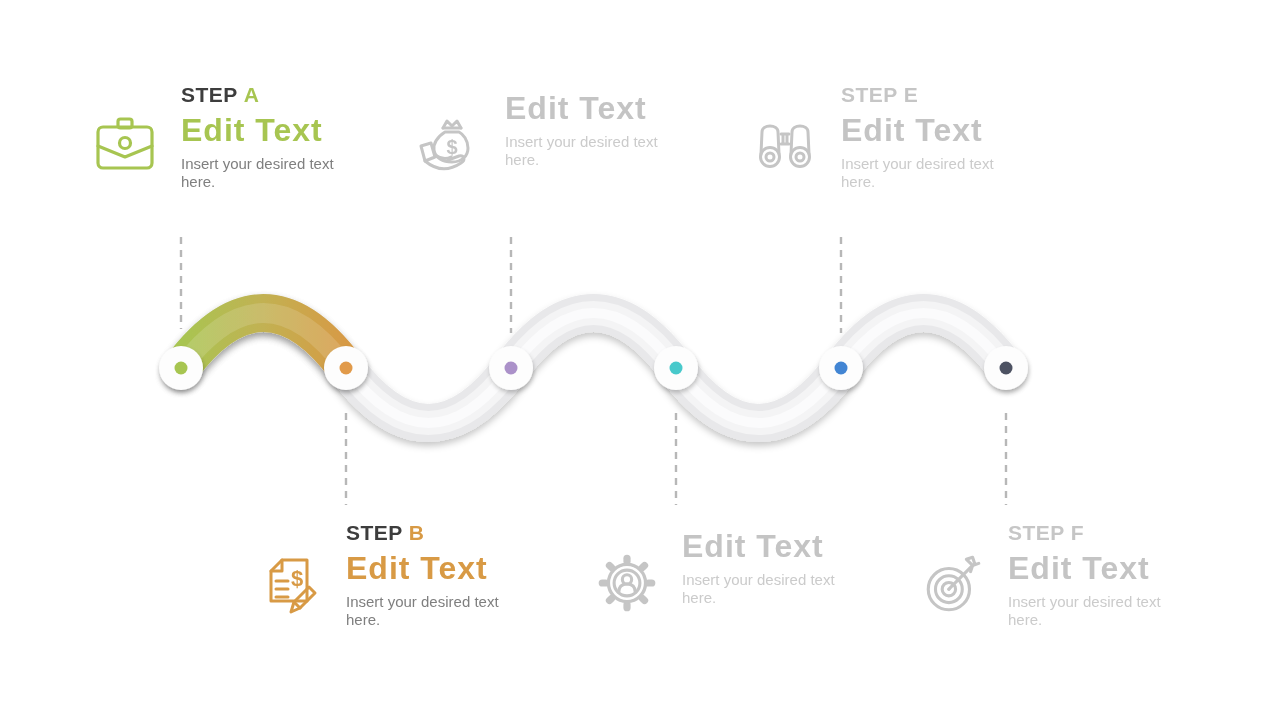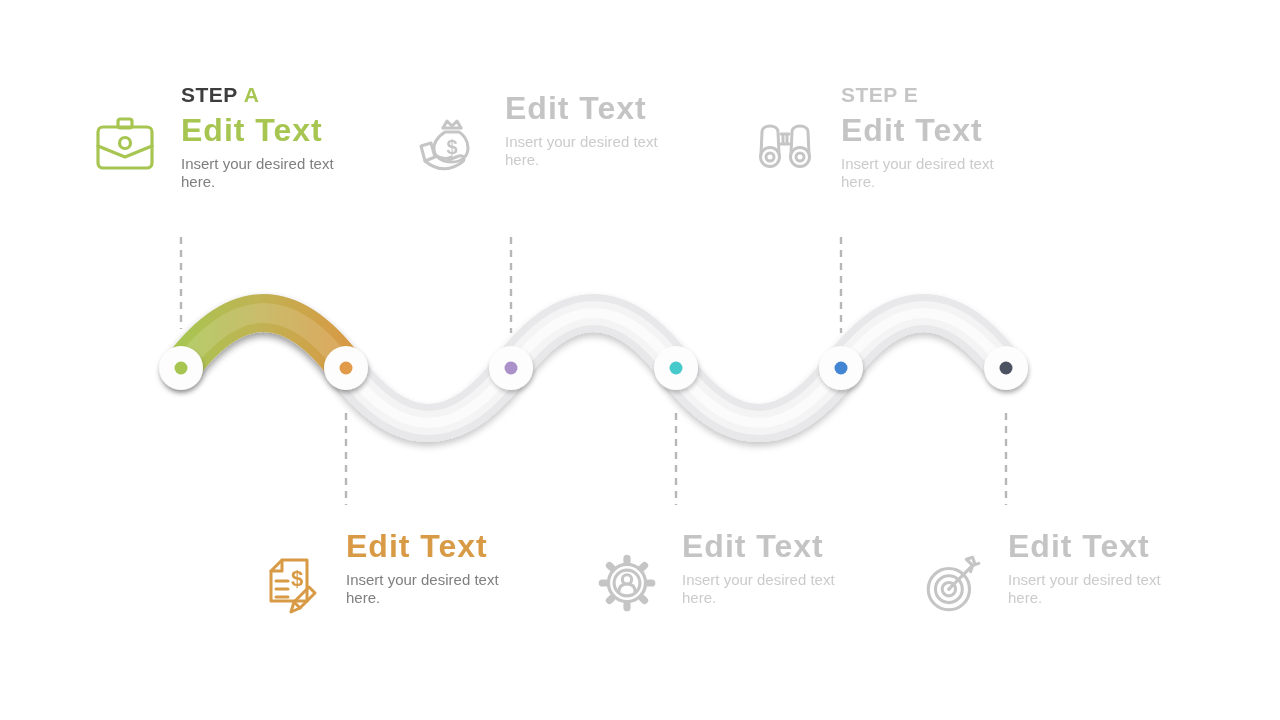--- a/index.html
+++ b/index.html
@@ -157,20 +157,23 @@
       <svg viewBox="0 0 64 64" width="64" height="72" fill="none" stroke-width="3" stroke-linecap="round" stroke-linejoin="round" stroke="#d89a45">
         <path d="M24 6 H49 V47 H13 V17 Z"></path>
         <path d="M24 6 V17 H13"></path>
         <path d="M18 27 H30 M18 35 H30 M18 43 H30"></path>
         <text x="39" y="32" font-size="22" font-weight="bold" text-anchor="middle" stroke="none" fill="#d89a45">$</text>
         <path d="M33 58 L36 48 L51 33 L57 39 L42 54 Z"></path>
         <path d="M36 48 L42 54"></path>
       </svg>
     </div>
     <div class="texts">
+      <h3>
+        <span style="color: rgb(61, 61, 61);">STEP</span><span class="letter" style="color: rgb(216, 154, 69);">B</span>
+      </h3>
       <p class="title" style="color: rgb(216, 154, 69);">Edit Text</p>
       <p class="body" style="color: rgb(127, 127, 127);">Insert your desired text here.</p>
     </div>
   </div>
 
   <div class="step" style="left:594px;top:522px;">
     <div class="icon">
       <svg viewBox="0 0 64 64" width="66" height="66" fill="none" stroke-linecap="round" stroke-linejoin="round" stroke="#c5c5c5">
         <g stroke-width="7">
           <path d="M32 8 L32 11"></path>
@@ -199,18 +202,21 @@
       <svg viewBox="0 0 64 64" width="66" height="66" fill="none" stroke-width="3" stroke-linecap="round" stroke-linejoin="round" stroke="#c5c5c5">
         <circle cx="28" cy="38" r="20"></circle>
         <circle cx="28" cy="38" r="13"></circle>
         <circle cx="28" cy="38" r="6.5"></circle>
         <circle cx="28" cy="38" r="1.5" stroke="none" fill="#c5c5c5"></circle>
         <path d="M28 38 L51 15"></path>
         <path d="M51 15 L45 9 M51 15 L57 13 M51 15 L49 21 M45 9 L51 7 L53 13"></path>
       </svg>
     </div>
     <div class="texts">
+      <h3>
+        <span style="color: rgb(198, 198, 198);">STEP</span><span class="letter" style="color: rgb(197, 197, 197);">F</span>
+      </h3>
       <p class="title" style="color: rgb(196, 196, 196);">Edit Text</p>
       <p class="body" style="color: rgb(203, 203, 203);">Insert your desired text here.</p>
     </div>
   </div>
 
 </div>
 
 </body></html>

